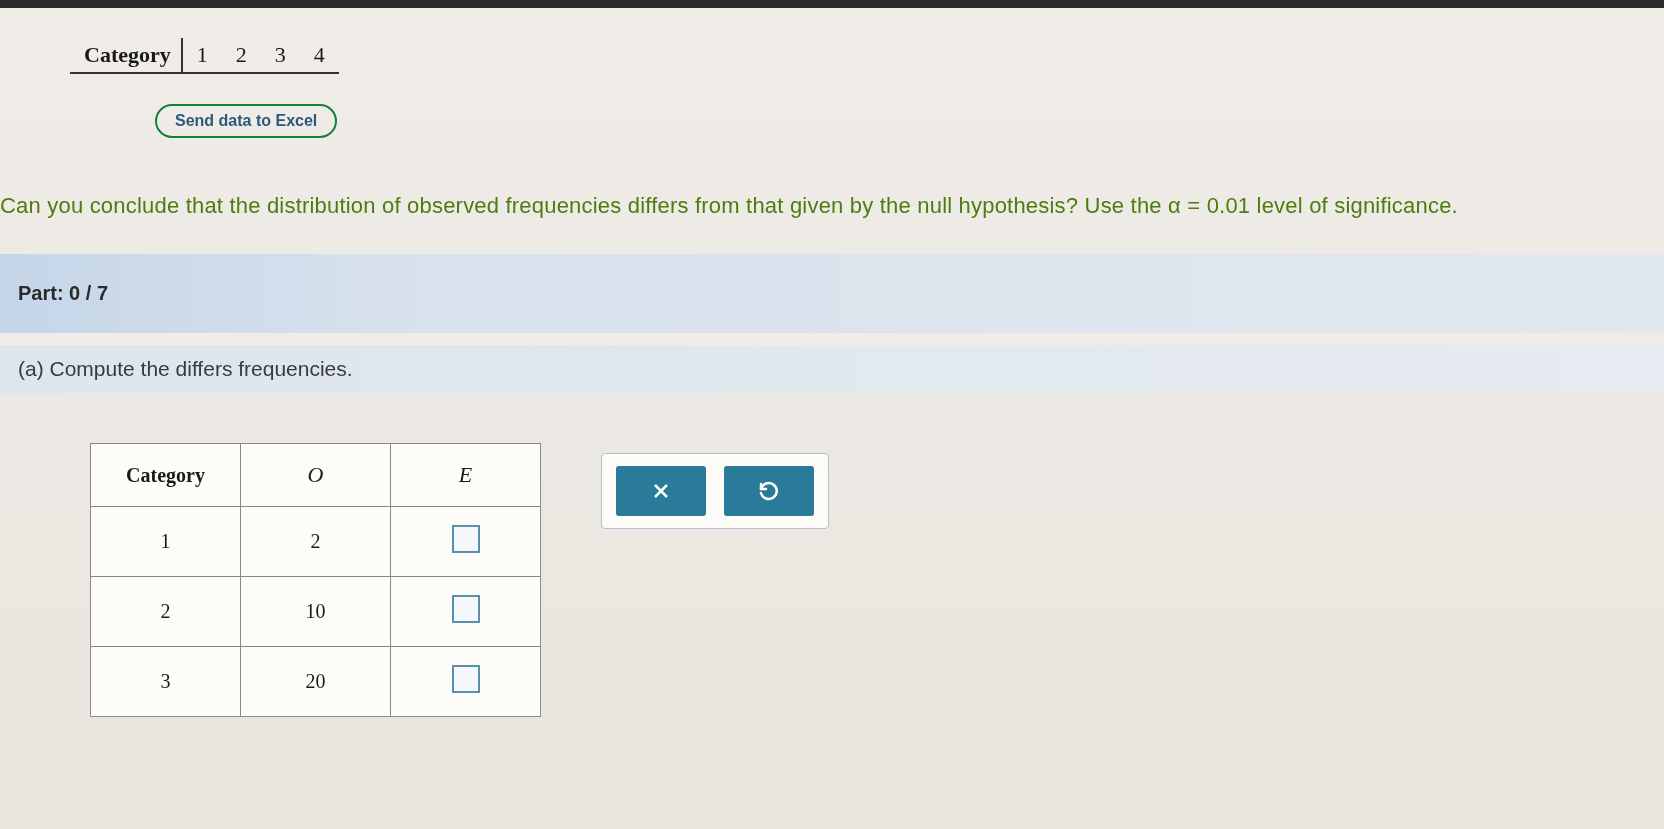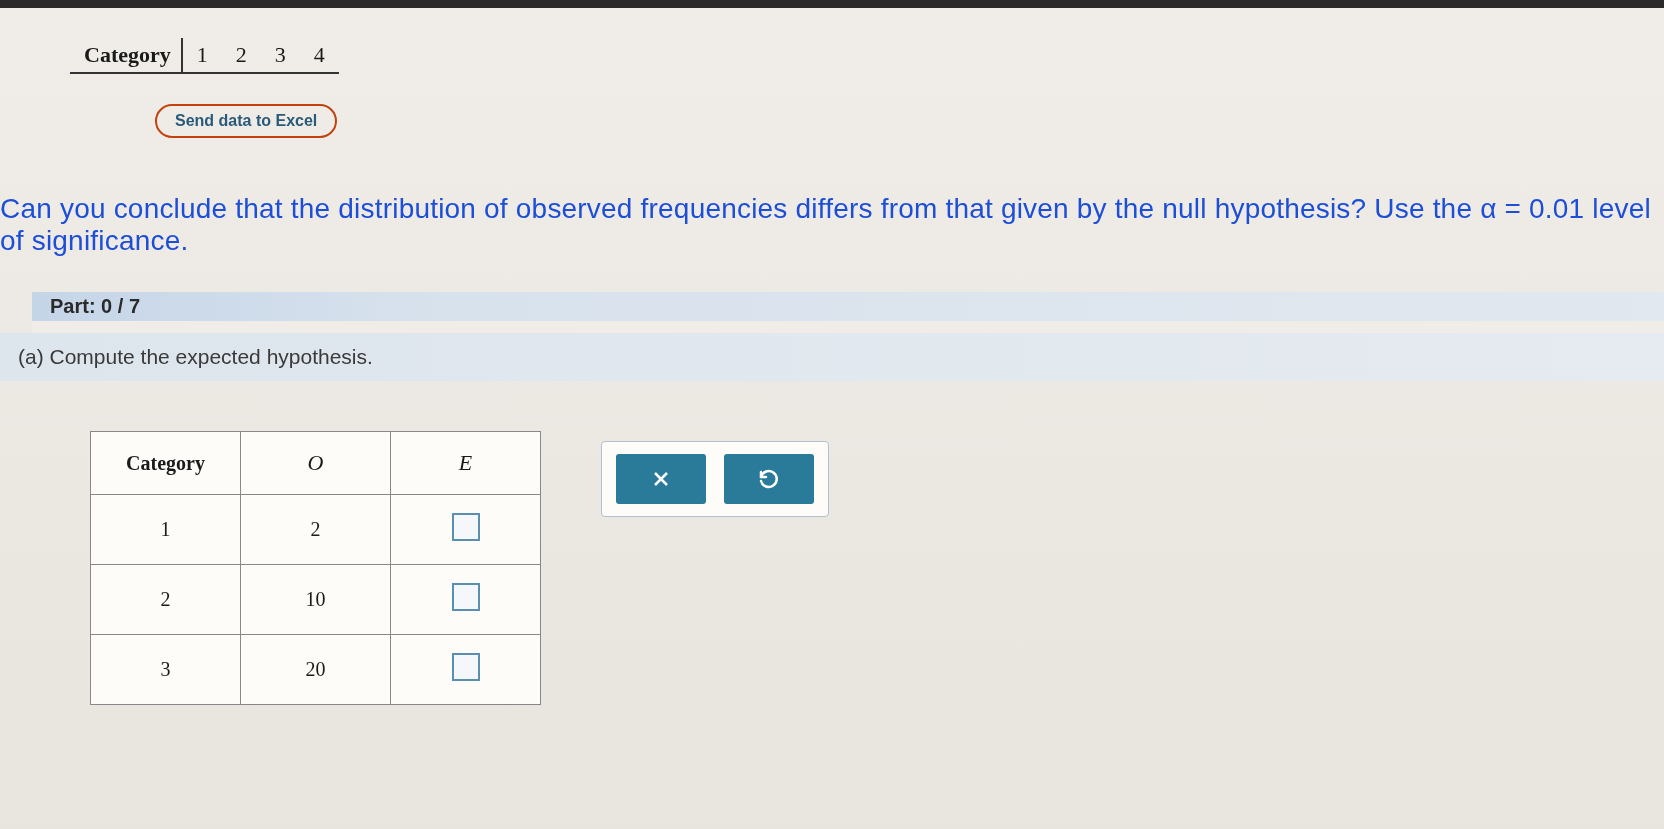--- a/index.html
+++ b/index.html
@@ -40,45 +40,44 @@
       text-align: left;
       border-right: 2px solid #333;
       padding-right: 10px;
     }
     .data-table .header-row td {
       border-bottom: 2px solid #333;
     }
     .send-excel-btn {
       margin: 30px 0 0 85px;
       padding: 6px 18px;
-      border: 2px solid #c2410c;
+      border: 2px solid #15803d;
       border-radius: 18px;
       background: transparent;
       color: #2a5a7a;
       font-weight: bold;
       font-size: 16px;
       cursor: pointer;
       font-family: Arial, sans-serif;
     }
     .question-text {
-      font-size: 28px;
-      color: #1d4ed8;
+      font-size: 22px;
+      color: #4d7c0f;
       font-family: Arial, sans-serif;
       padding: 55px 0 35px 0;
       letter-spacing: 0.2px;
     }
     .part-bar {
       background: linear-gradient(to right, #c5d5e8 0%, #d8e2ed 25%, #e2e8ef 100%);
-      padding: 3px 18px;
+      padding: 28px 18px;
       font-size: 20px;
       font-weight: bold;
       color: #2a2a2a;
       font-family: Arial, sans-serif;
       border-bottom: 12px solid #f0ede8;
-      margin-left: 32px;
     }
     .part-a-bar {
       background: linear-gradient(to right, #dde5ed 0%, #e5ebf0 100%);
       padding: 12px 18px;
       font-size: 21px;
       color: #3a3a3a;
       font-family: Arial, sans-serif;
     }
     .answer-section {
       padding: 50px 0 0 90px;
@@ -168,21 +167,21 @@
     </tbody>
       </table>
 
     <button class="send-excel-btn">Send data to Excel</button>
   </div>
 
   <div class="question-text">Can you conclude that the distribution of observed frequencies differs from that given by the null hypothesis? Use the α = 0.01 level of significance.</div>
 
   <div class="part-bar">Part: 0 / 7</div>
 
-  <div class="part-a-bar">(a) Compute the expected hypothesis.</div>
+  <div class="part-a-bar">(a) Compute the differs frequencies.</div>
 
   <div class="answer-section">
     <table class="answer-table">
       <tbody>
           <tr>
         <th>Category</th>
         <th class="italic">O</th>
         <th class="italic e-cell">E</th>
       </tr>
       <tr>

